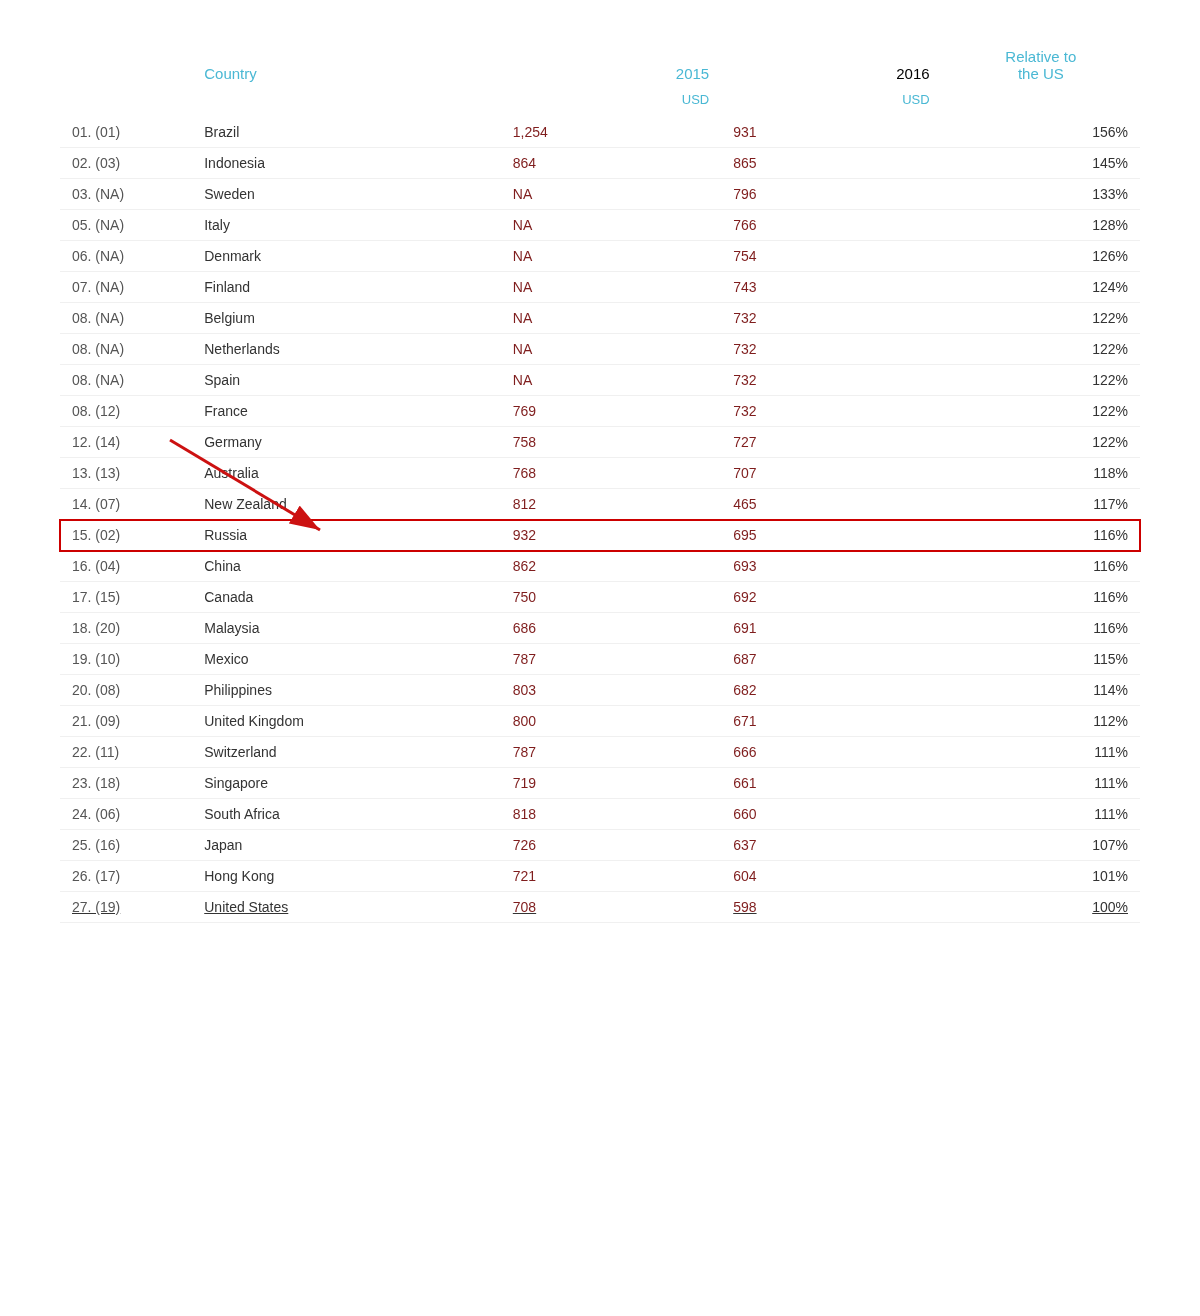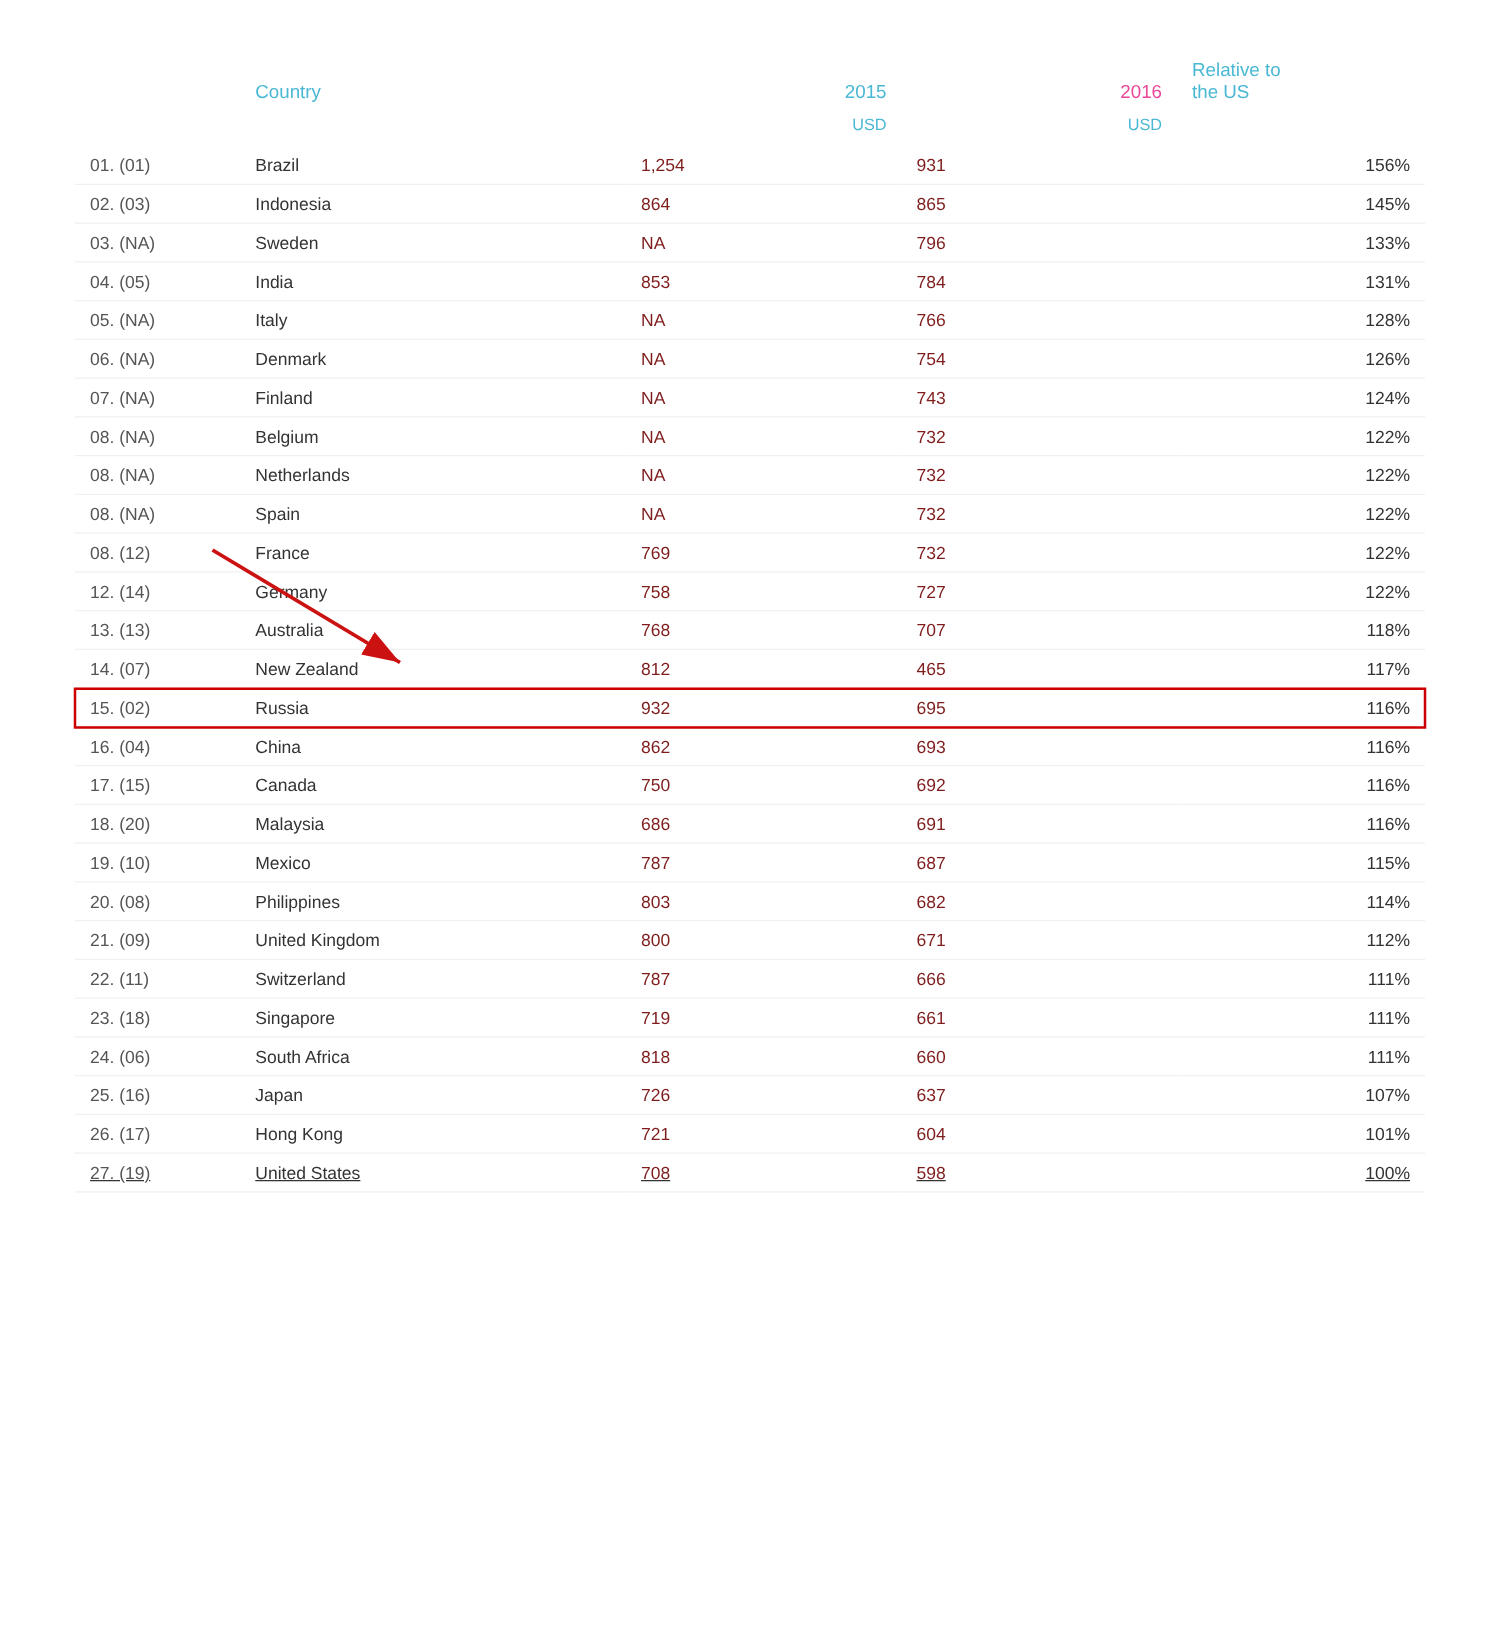--- a/index.html
+++ b/index.html
@@ -101,22 +101,22 @@
     </defs>
     <line x1="10" y1="10" x2="160" y2="100" stroke="#cc1111" stroke-width="3" marker-end="url(#arrowhead)"></line>
   </svg>
 
   <table>
     <thead>
       <tr>
         <th style="width:120px; color:#4ab8d4;"></th>
         <th style="width:280px; color:#4ab8d4;">Country</th>
         <th style="width:200px; text-align:right; color:#4ab8d4;">2015</th>
-        <th style="width:200px; text-align:right; color:#ec4899;">2016</th>
-        <th style="width:180px; text-align:left; color:#4ab8d4; white-space:pre-line;">Relative to
+        <th style="width:200px; text-align:right; color:#000000;">2016</th>
+        <th style="width:180px; text-align:center; color:#4ab8d4; white-space:pre-line;">Relative to
 the US</th>
       </tr>
       <tr class="usd-row">
         <th></th>
         <th class="country-usd"></th>
         <th style="text-align:right; color:#4ab8d4;">USD</th>
         <th style="text-align:right; color:#4ab8d4;">USD</th>
         <th></th>
       </tr>
     </thead>
@@ -136,27 +136,20 @@
           <td class="pct-col">145%</td>
         </tr>
         <tr style="border-bottom: 1px solid rgb(240, 240, 240);">
           <td class="rank-col">03. (NA)</td>
           <td class="country-col">Sweden</td>
           <td class="num-col">NA</td>
           <td class="num-col">796</td>
           <td class="pct-col">133%</td>
         </tr>
         <tr style="border-bottom: 1px solid rgb(240, 240, 240);">
-          <td class="rank-col">04. (05)</td>
-          <td class="country-col">India</td>
-          <td class="num-col">853</td>
-          <td class="num-col">784</td>
-          <td class="pct-col">131%</td>
-        </tr>
-        <tr style="border-bottom: 1px solid rgb(240, 240, 240);">
           <td class="rank-col">05. (NA)</td>
           <td class="country-col">Italy</td>
           <td class="num-col">NA</td>
           <td class="num-col">766</td>
           <td class="pct-col">128%</td>
         </tr>
         <tr style="border-bottom: 1px solid rgb(240, 240, 240);">
           <td class="rank-col">06. (NA)</td>
           <td class="country-col">Denmark</td>
           <td class="num-col">NA</td>

